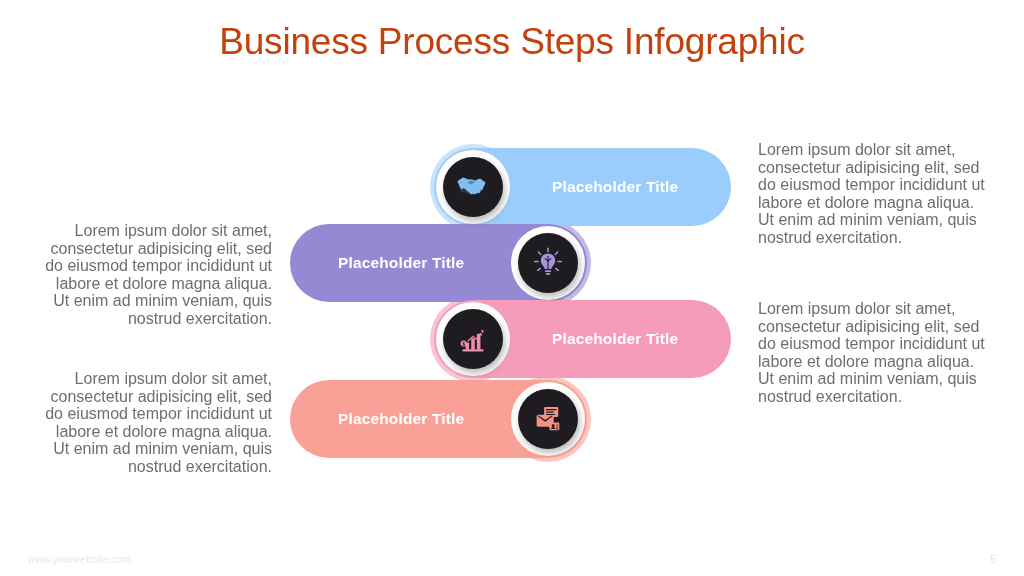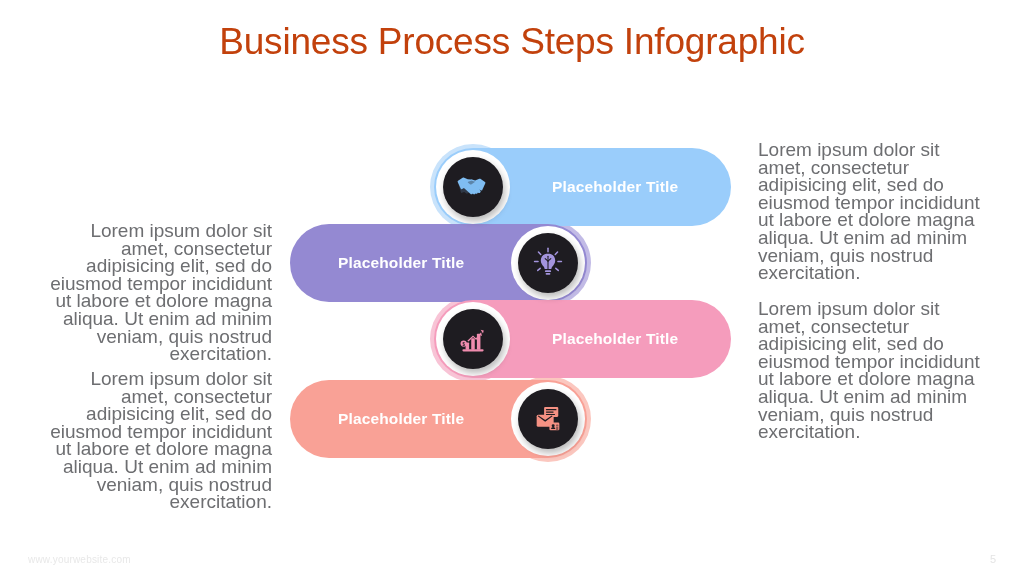--- a/index.html
+++ b/index.html
@@ -132,21 +132,21 @@
   }
   .badge-1 { left: 443px; top: 157px; }
   .badge-2 { left: 518px; top: 233px; }
   .badge-3 { left: 443px; top: 309px; }
   .badge-4 { left: 518px; top: 389px; }
   .badge svg { display: block; }
 
   
   .body-text {
     position: absolute;
-    font-size: 19px;
+    font-size: 16px;
     line-height: 17.6px;
     color: #6d6e71;
   }
   .text-right-of { text-align: left; }
   .text-left-of  { text-align: right; }
 
   .text-1 { left: 758px; top: 141px; width: 232px; }
   .text-2 { left: 38px;  top: 222px; width: 234px; }
   .text-3 { left: 758px; top: 300px; width: 232px; }
   .text-4 { left: 38px;  top: 370px; width: 234px; }

